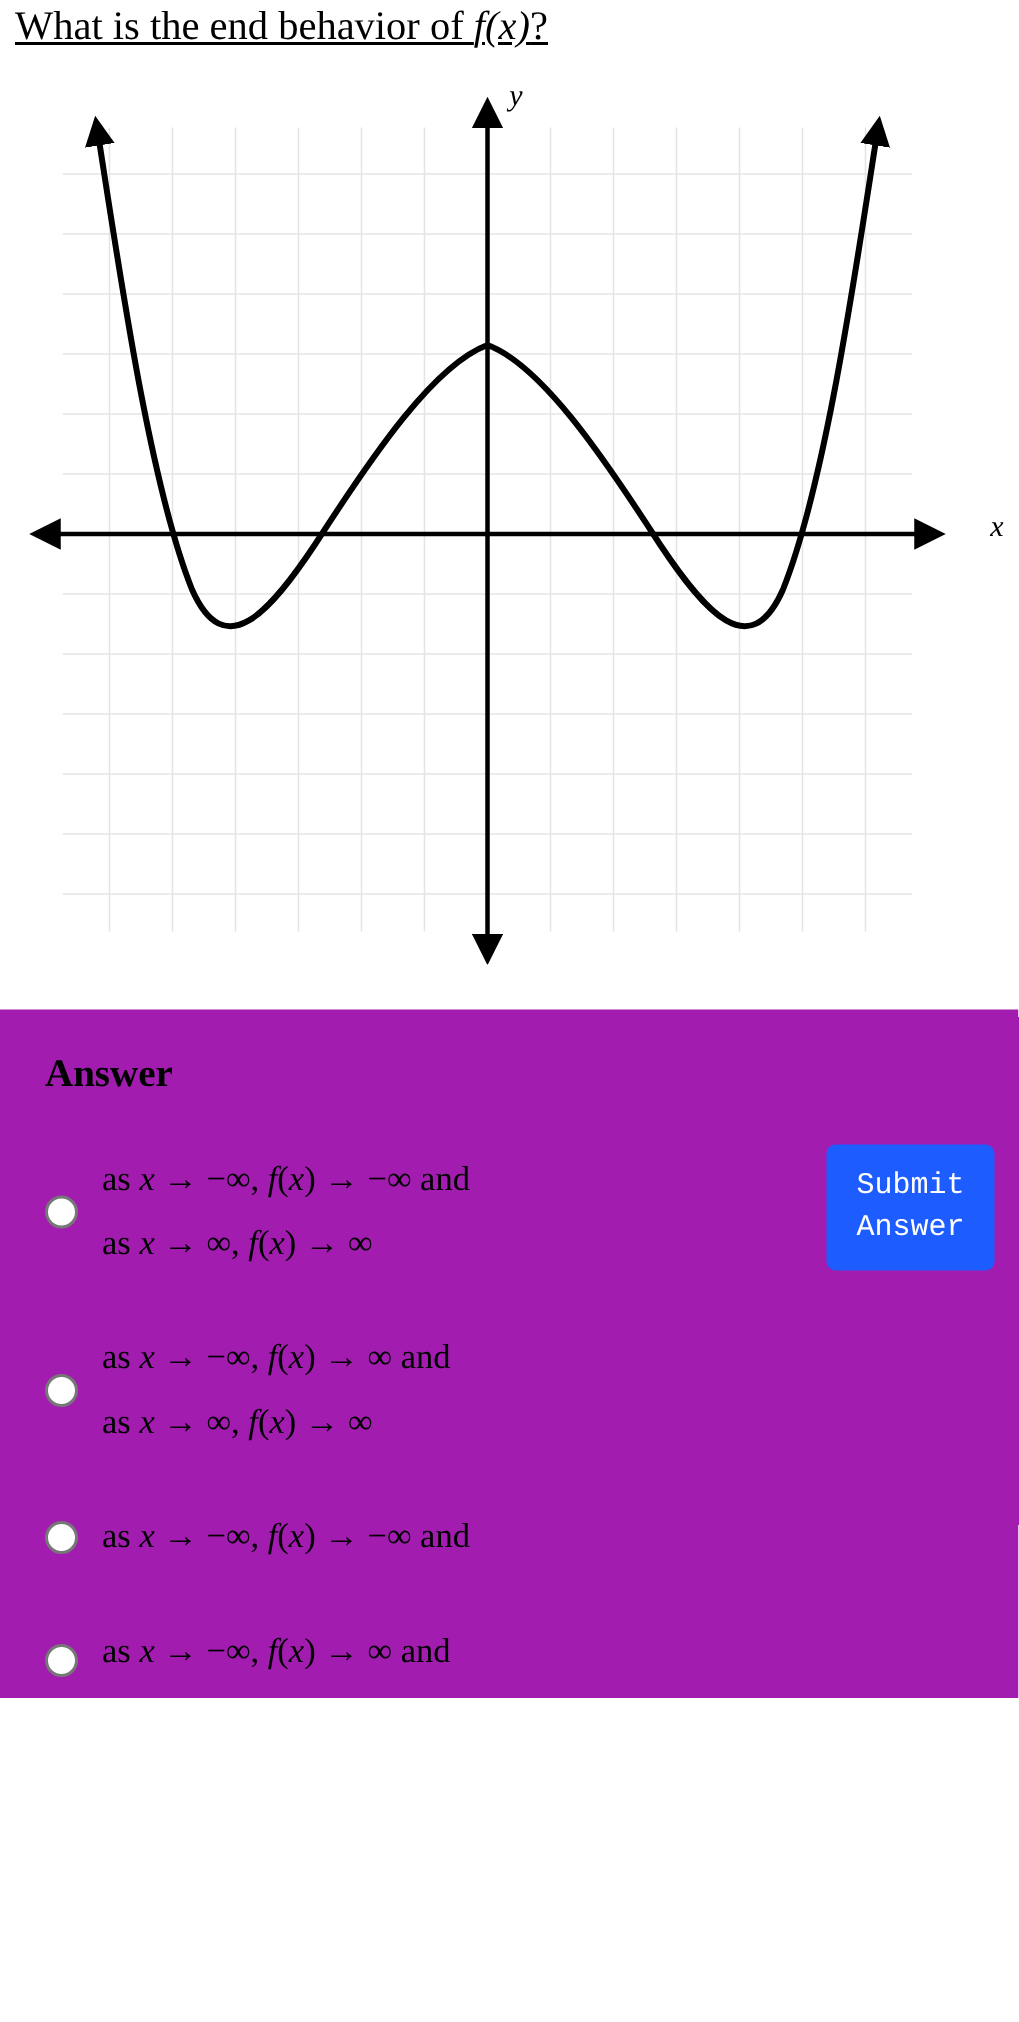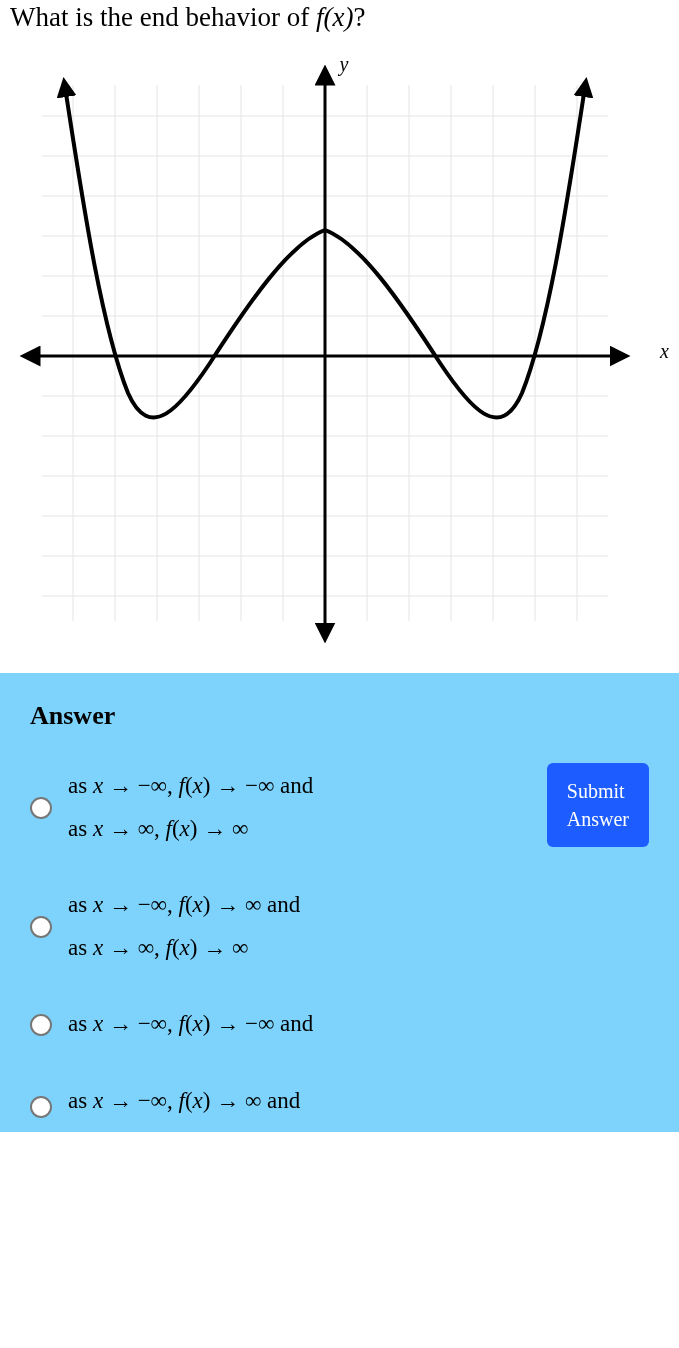--- a/index.html
+++ b/index.html
@@ -6,20 +6,21 @@
   body {
     font-family: Georgia, 'Times New Roman', serif;
     background: #fff;
     width: 679px;
     color: #000;
   }
   .question {
     padding: 0 10px 8px 10px;
     font-size: 27px;
     line-height: 1.3;
+    text-decoration: underline;
   }
   .question .fx { font-style: italic; }
   .graph-wrap {
     padding: 20px 10px 30px 10px;
     position: relative;
   }
   svg.graph { display: block; }
   .axis-label-y {
     position: absolute;
     top: 10px;
@@ -30,22 +31,22 @@
   }
   .axis-label-x {
     position: absolute;
     right: 10px;
     top: 50%;
     transform: translateY(-18px);
     font-style: italic;
     font-size: 20px;
   }
   .answer-section {
-    background: #7dd3fc;
-    padding: 28px 30px 10px 30px;
+    background: #a21caf;
+    padding: 28px 16px 10px 30px;
   }
   .answer-heading {
     font-weight: bold;
     font-size: 26px;
     margin-bottom: 34px;
     font-family: Georgia, serif;
   }
   .options-row {
     display: flex;
     align-items: flex-start;
@@ -72,21 +73,21 @@
     line-height: 1.85;
   }
   .opt-text .mi { font-style: italic; }
   .submit-btn {
     background: #1d5cff;
     color: #fff;
     border: none;
     border-radius: 6px;
     padding: 14px 20px;
     font-size: 20px;
-    font-family: Liberation Serif, serif;
+    font-family: Liberation Mono, monospace;
     text-align: left;
     line-height: 1.4;
     cursor: pointer;
     margin-top: -2px;
   }
 </style>
 </head>
 <body>
 
 <div class="question">

